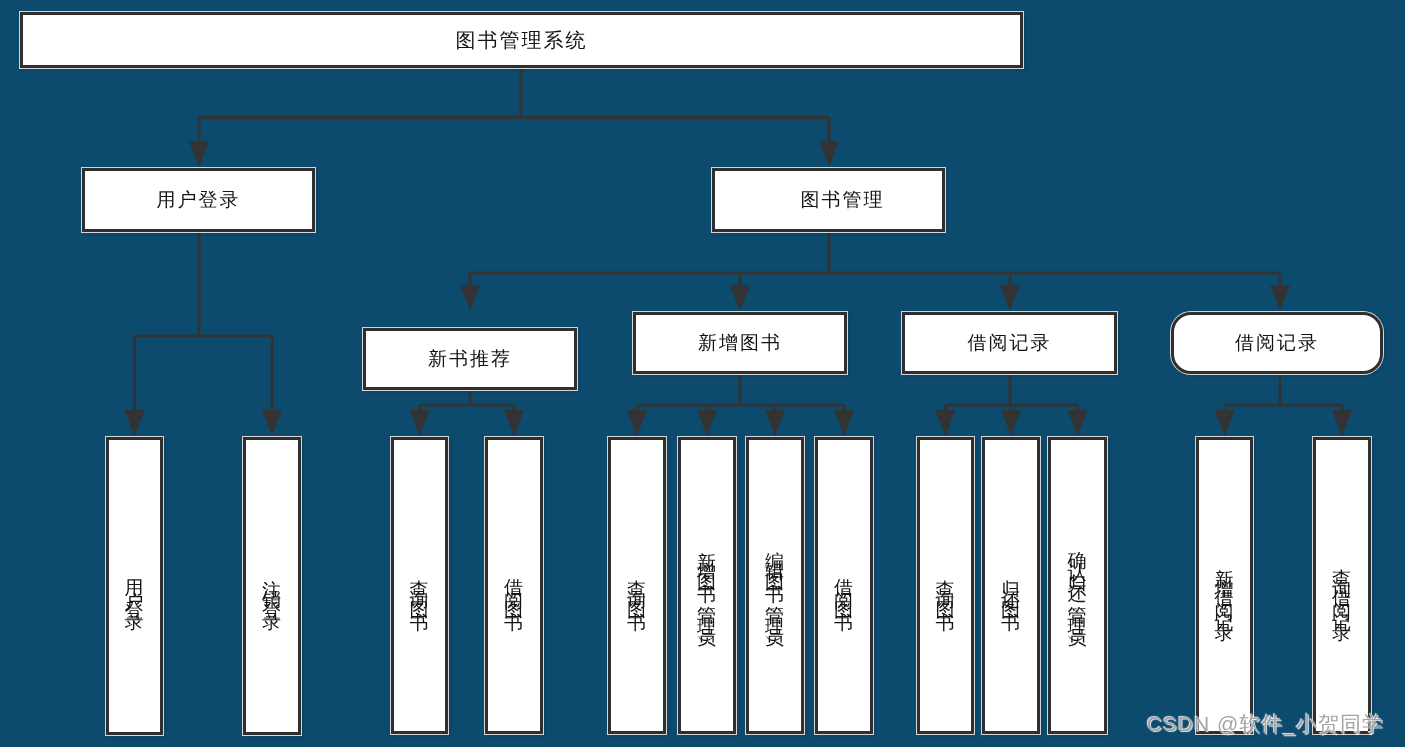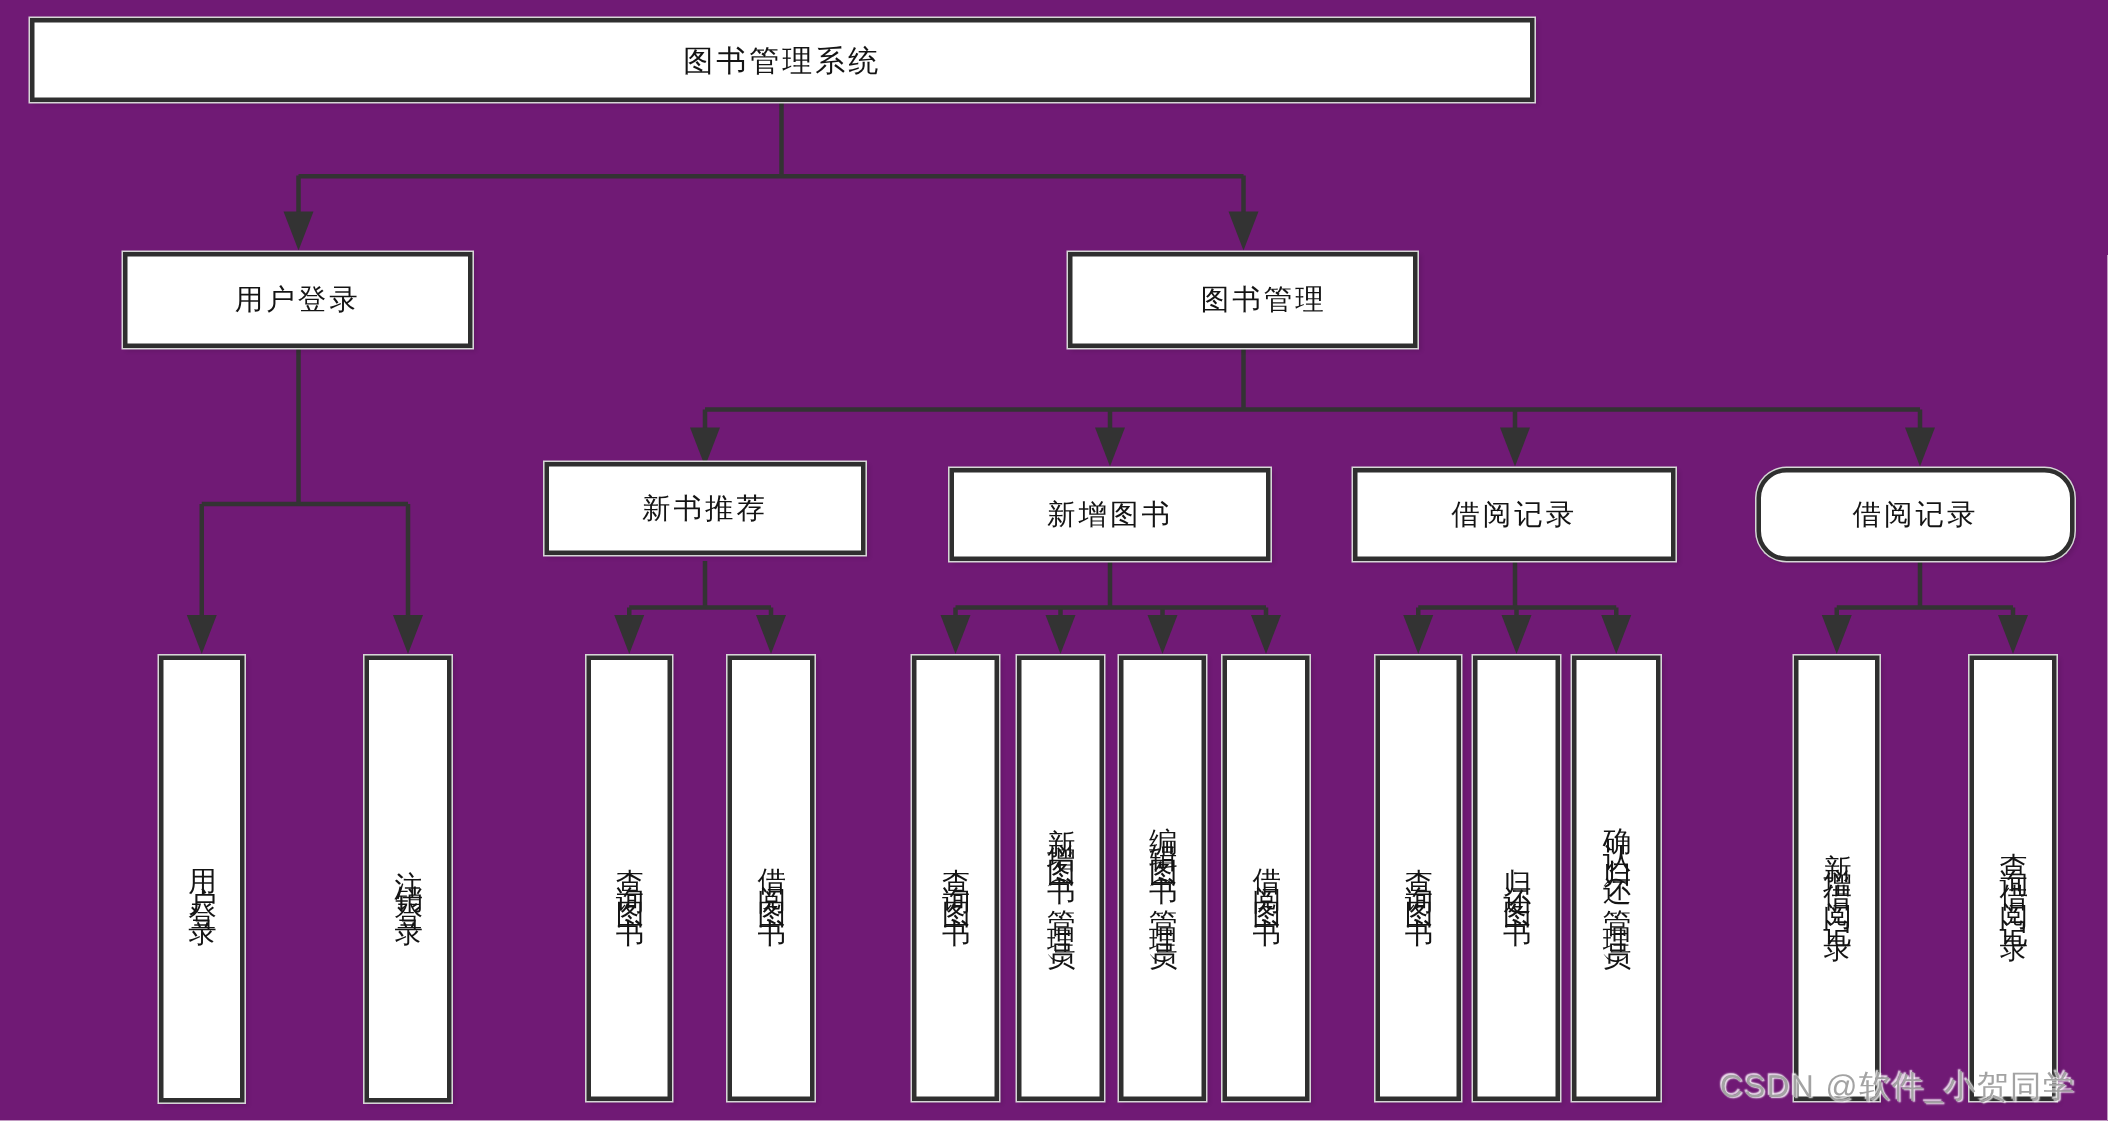--- a/index.html
+++ b/index.html
@@ -1,17 +1,17 @@
 <!DOCTYPE html>
 <html><head>
 <meta charset="utf-8">
 <style>
   html,body { margin:0; padding:0; background:#ffffff; }
   .stage {
-    position:relative; width:1405px; height:747px; background:#701a75;
+    position:relative; width:1405px; height:747px; background:#0c4a6e;
     overflow:hidden; font-family:"Liberation Sans", sans-serif;
   }
   .wires { position:absolute; left:0; top:0; width:1405px; height:747px; }
   .box {
     position:absolute; box-sizing:border-box; background:#ffffff;
     border:3px solid #2f2f2f;
     box-shadow:0 0 0 1px #d6d6d6, 2px 2px 3px rgba(0,0,0,0.12);
     display:flex; align-items:center; justify-content:center;
     color:#141414;
   }
@@ -68,21 +68,21 @@
     <span class="h-label">图书管理系统</span>
   </div>
 
   <div class="box" style="left:82px; top:168px; width:233px; height:64px;">
     <span class="h-label">用户登录</span>
   </div>
   <div class="box" style="left:712px; top:168px; width:233px; height:64px;padding-left:28px;">
     <span class="h-label">图书管理</span>
   </div>
 
-  <div class="box" style="left:363px; top:308px; width:214px; height:62px;">
+  <div class="box" style="left:363px; top:328px; width:214px; height:62px;">
     <span class="h-label">新书推荐</span>
   </div>
   <div class="box" style="left:633px; top:312px; width:214px; height:62px;">
     <span class="h-label">新增图书</span>
   </div>
   <div class="box" style="left:902px; top:312px; width:215px; height:62px;">
     <span class="h-label">借阅记录</span>
   </div>
   <div class="box" style="left:1171px; top:312px; width:212px; height:62px;border-radius:20px;">
     <span class="h-label">借阅记录</span>

